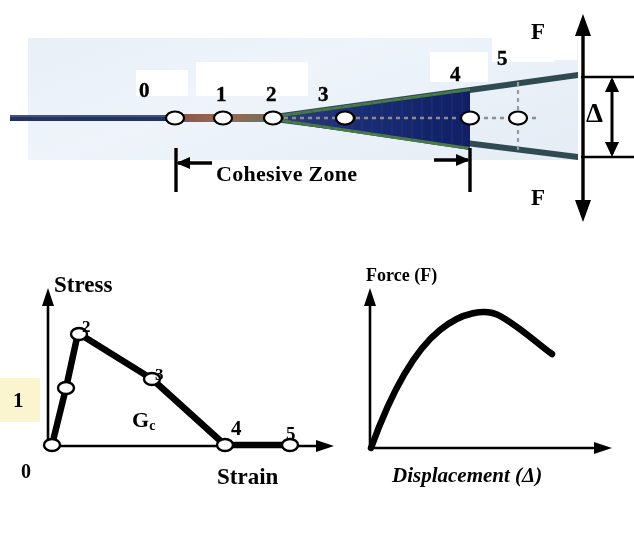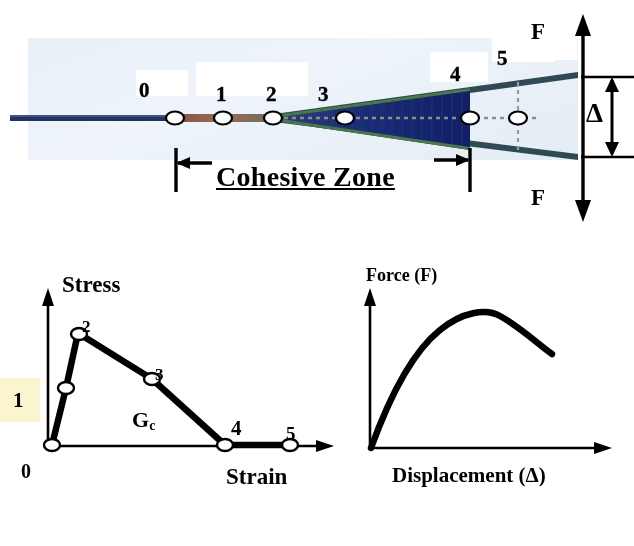--- a/index.html
+++ b/index.html
@@ -169,28 +169,28 @@
 <div class="lbl photo-num" style="left:266px;top:84px;">2</div>
 <div class="lbl photo-num" style="left:318px;top:84px;">3</div>
 <div class="lbl photo-num" style="left:450px;top:64px;">4</div>
 <div class="lbl photo-num" style="left:497px;top:48px;">5</div>
 
 <div class="lbl" style="left:531px;top:20px;font-size:23px;">F</div>
 <div class="lbl" style="left:531px;top:186px;font-size:23px;">F</div>
 
 <div class="lbl" style="left:586px;top:100px;font-size:27px;">Δ</div>
 
-<div class="lbl" style="left:216px;top:163px;font-size:28px;letter-spacing:0.3px;text-decoration:underline;">Cohesive Zone</div>
+<div class="lbl" style="left:216px;top:163px;font-size:22px;letter-spacing:0.3px;">Cohesive Zone</div>
 
-<div class="lbl" style="left:62px;top:273px;font-size:23px;">Stress</div>
-<div class="lbl" style="left:226px;top:465px;font-size:23px;">Strain</div>
+<div class="lbl" style="left:54px;top:273px;font-size:23px;">Stress</div>
+<div class="lbl" style="left:217px;top:465px;font-size:23px;">Strain</div>
 <div class="lbl" style="left:21px;top:461px;font-size:20px;">0</div>
 <div class="lbl" style="left:13px;top:390px;font-size:21px;">1</div>
 
 <div class="lbl" style="left:88px;top:409px;font-size:22px;margin-left:44px;"><span>G</span><span style="font-size:14px;vertical-align:-3px;">c</span></div>
 
 <div class="lbl" style="left:82px;top:318px;font-size:17px;">2</div>
 <div class="lbl" style="left:155px;top:366px;font-size:17px;">3</div>
 <div class="lbl" style="left:231px;top:418px;font-size:21px;">4</div>
 <div class="lbl" style="left:286px;top:424px;font-size:19px;">5</div>
 
 <div class="lbl" style="left:366px;top:266px;font-size:18px;">Force (F)</div>
-<div class="lbl" style="left:392px;top:465px;font-size:21px;">Displacement (Δ)</div>
+<div class="lbl" style="left:392px;top:465px;font-size:21px;font-style:italic;">Displacement (Δ)</div>
 
 </body></html>

